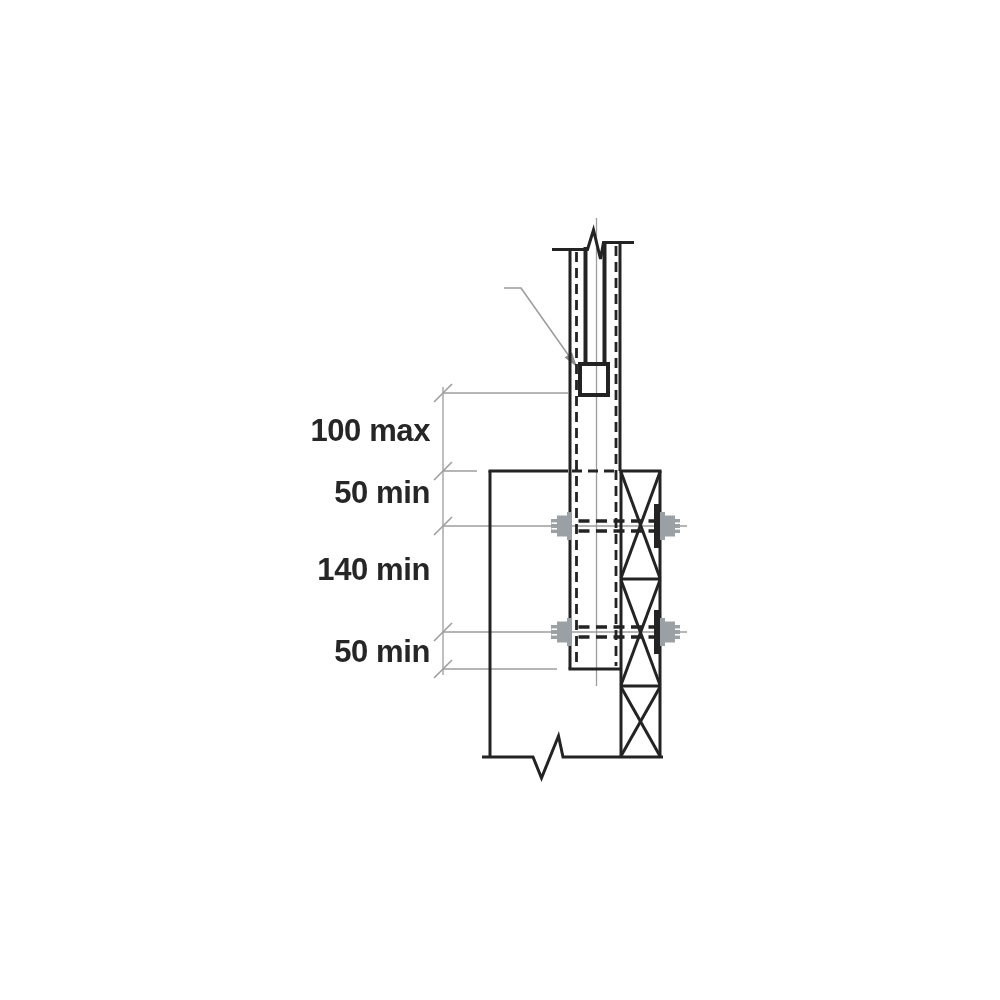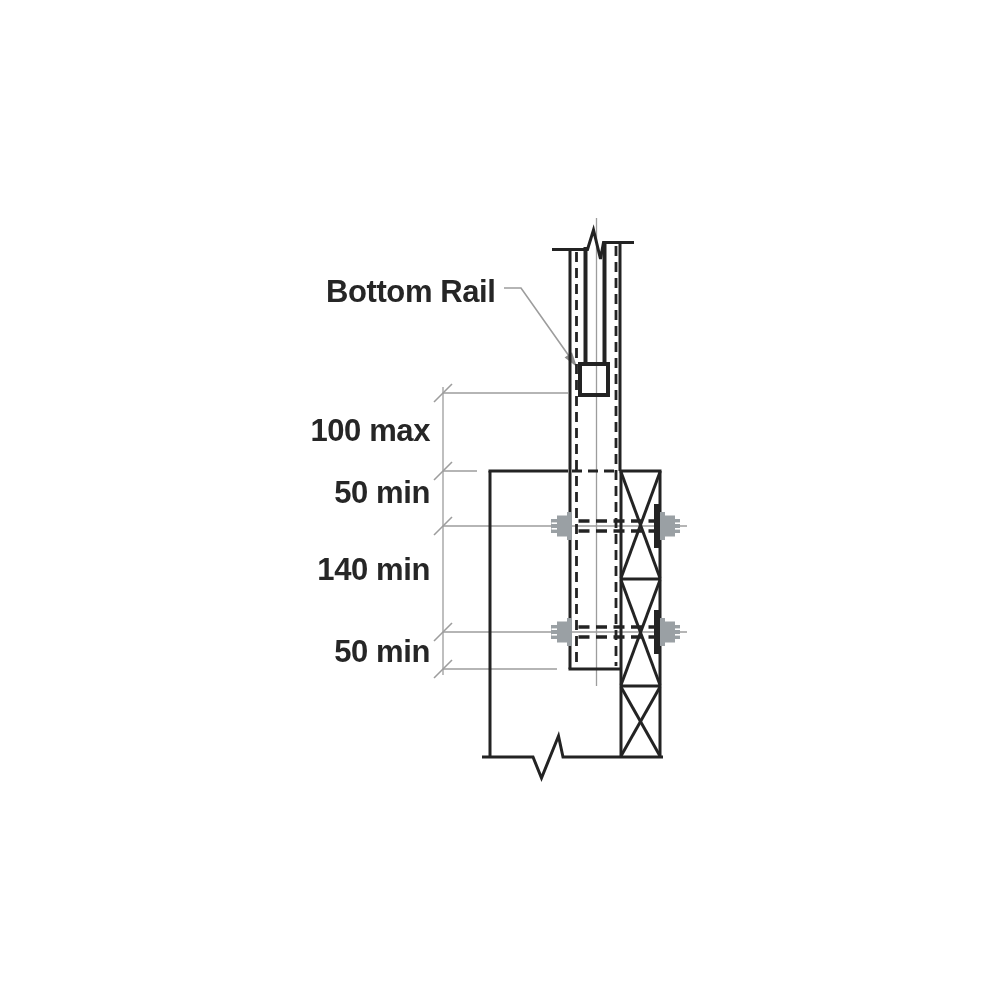--- a/index.html
+++ b/index.html
@@ -134,19 +134,18 @@
       <line class="thread" x1="551.5" y1="634.8" x2="557" y2="634.8"></line>
       <rect class="plate" x="654" y="610" width="6" height="44"></rect>
       <rect class="hw" x="660" y="618" width="5" height="28"></rect>
       <rect class="hw" x="665" y="621.5" width="10" height="21"></rect>
       <rect class="hw" x="675" y="625" width="5" height="14"></rect>
       <line class="thread" x1="675" y1="629.2" x2="680" y2="629.2"></line>
       <line class="thread" x1="675" y1="634.8" x2="680" y2="634.8"></line>
     </g>
   </svg>
 
-  <div class="lbl" style="left:326px;top:276px;">Bottom Rail</div>
 
   <div class="dimlbl" style="top:415px;text-align:center;">100 max</div>
   <div class="dimlbl" style="top:477px;">50 min</div>
   <div class="dimlbl" style="top:554px;margin-left:20px;">140 min</div>
   <div class="dimlbl" style="top:636px;">50 min</div>
 </div>
 
 </body></html>

